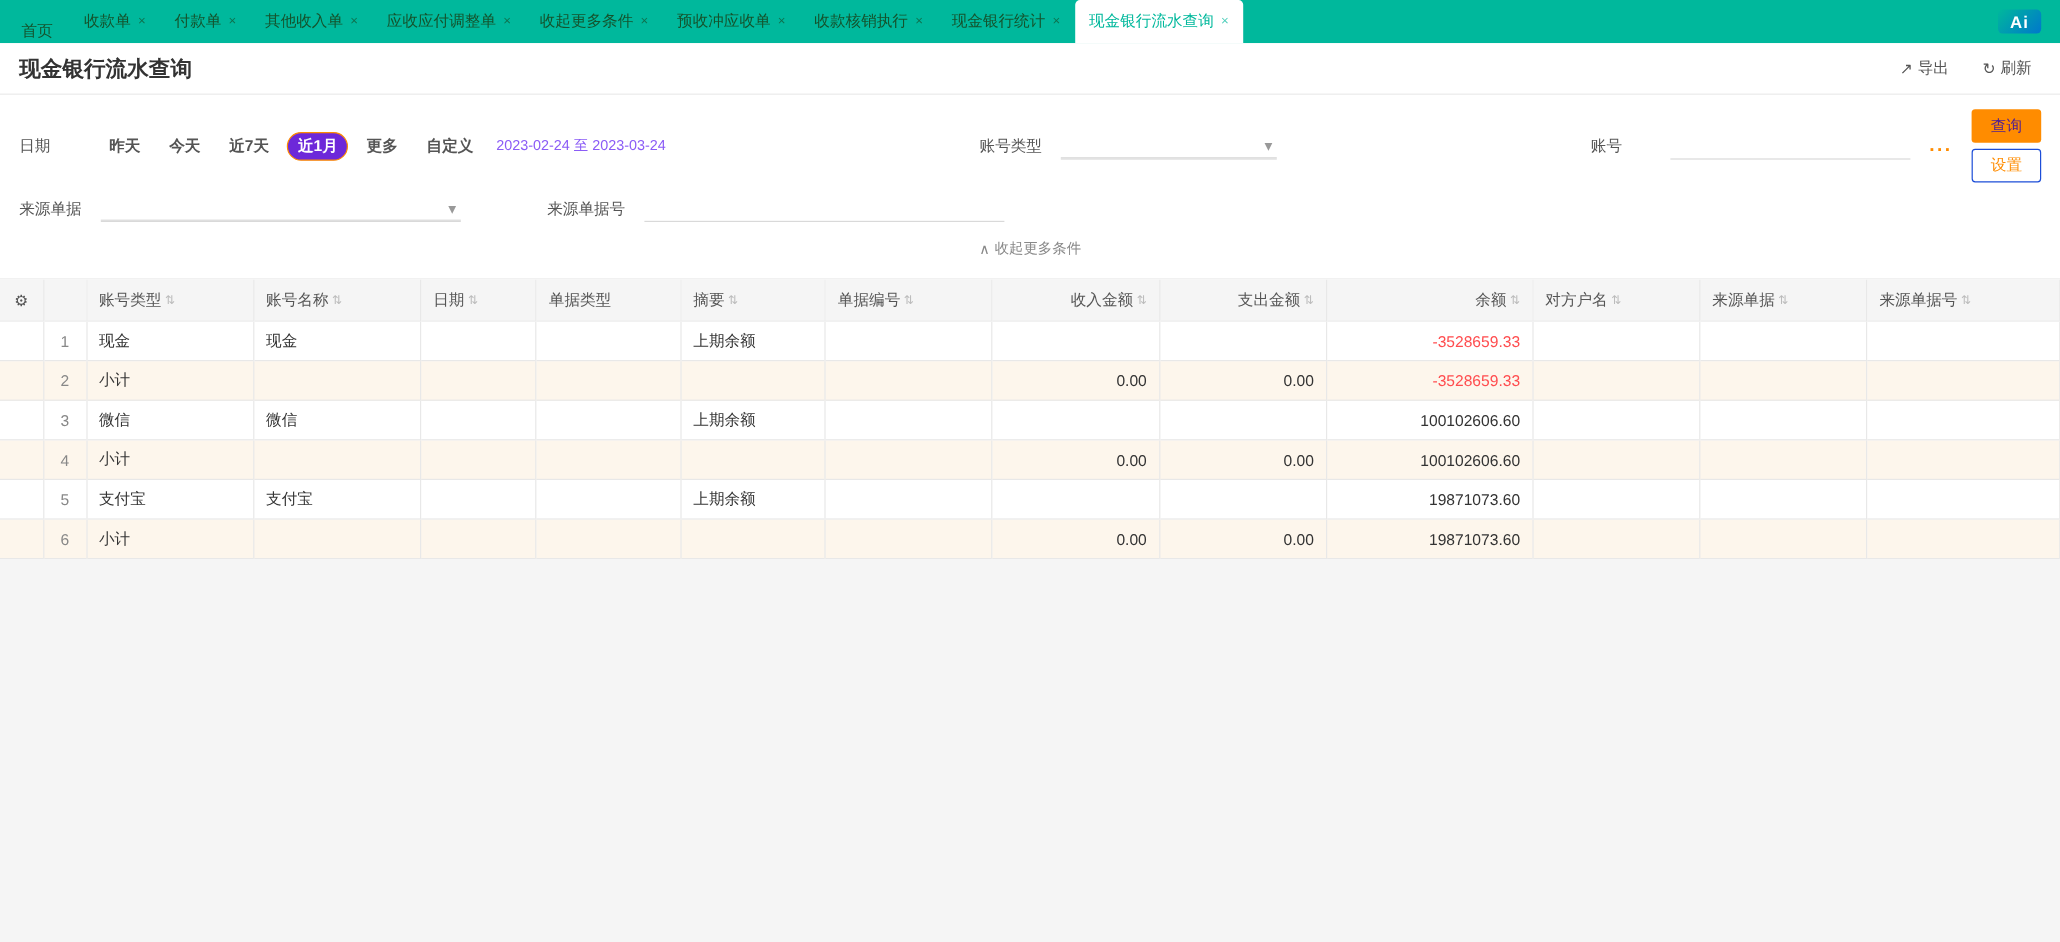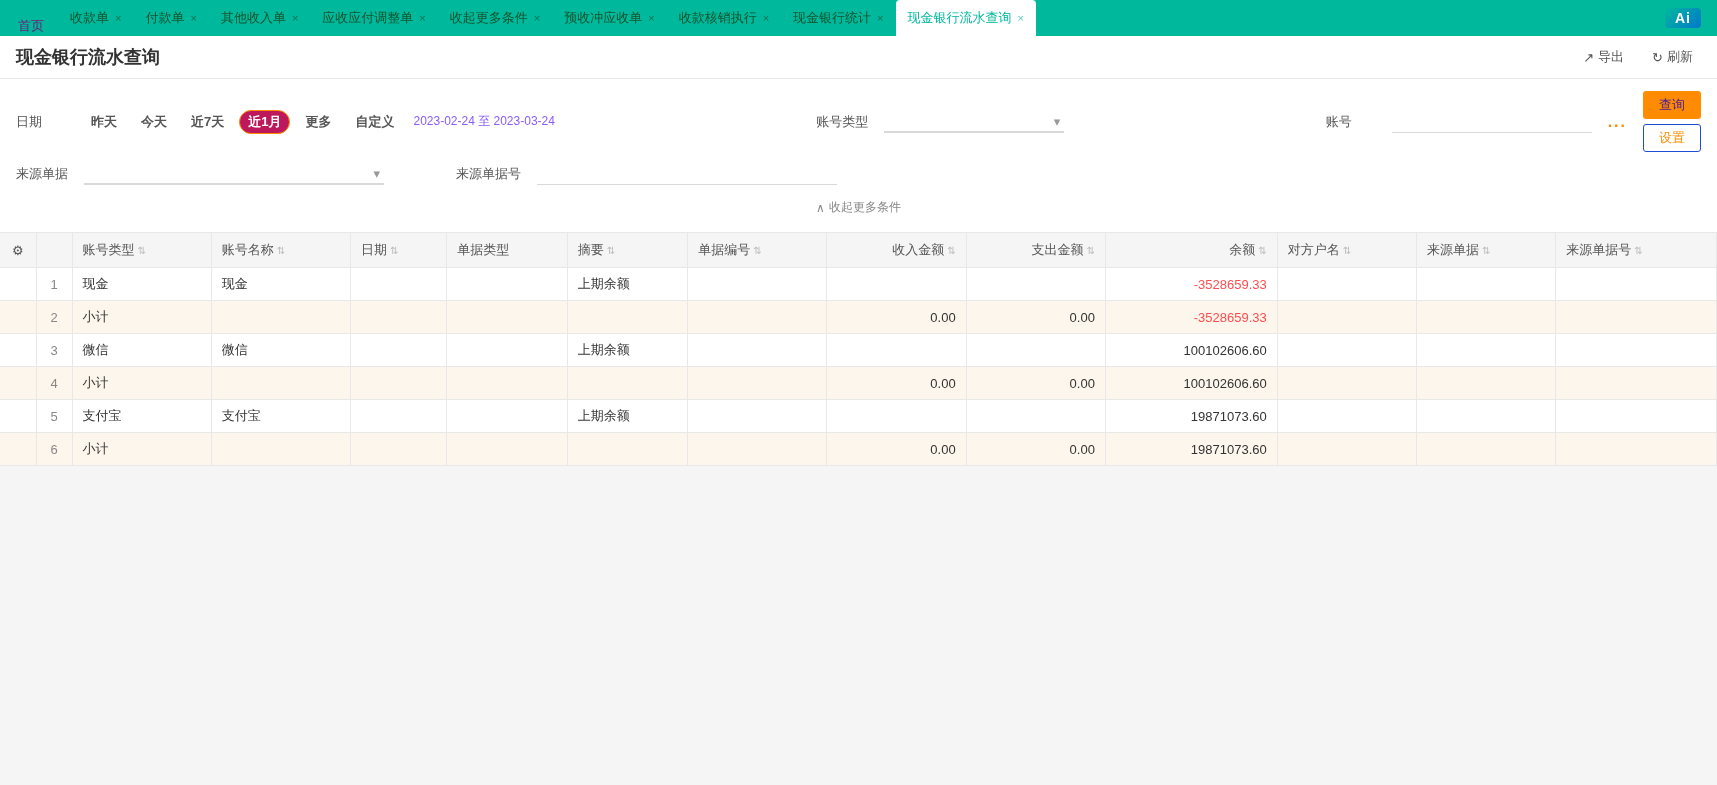--- a/index.html
+++ b/index.html
@@ -30,21 +30,21 @@
       background: #fff;
       color: #00b89c;
       border-radius: 4px 4px 0 0;
     }
     .top-nav .nav-item .close-x {
       font-size: 11px;
       opacity: 0.7;
       margin-left: 2px;
     }
     .top-nav .home-item {
-      color: #701a75;
+      color: #14532d;
       padding: 0 14px;
       height: 36px;
       line-height: 36px;
       font-size: 13px;
       cursor: pointer;
       margin-top: 16px;
     }
 
     
     .page-header {
@@ -102,21 +102,21 @@
     .date-btn {
       padding: 2px 8px;
       border-radius: 3px;
       cursor: pointer;
       font-size: 13px;
       color: #555;
       border: 1px solid transparent;
       font-weight: bold;
     }
     .date-btn.active {
-      background: #be185d;
+      background: #6d28d9;
       color: #fff;
       border-color: #ff8c00;
       border-radius: 12px;
     }
     .date-range {
       color: #8b5cf6;
       font-size: 12px;
       margin-left: 4px;
     }
     .filter-select {

